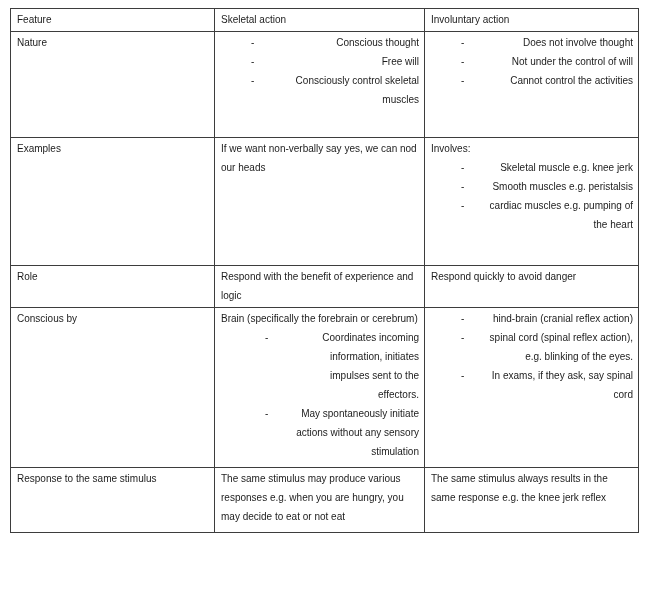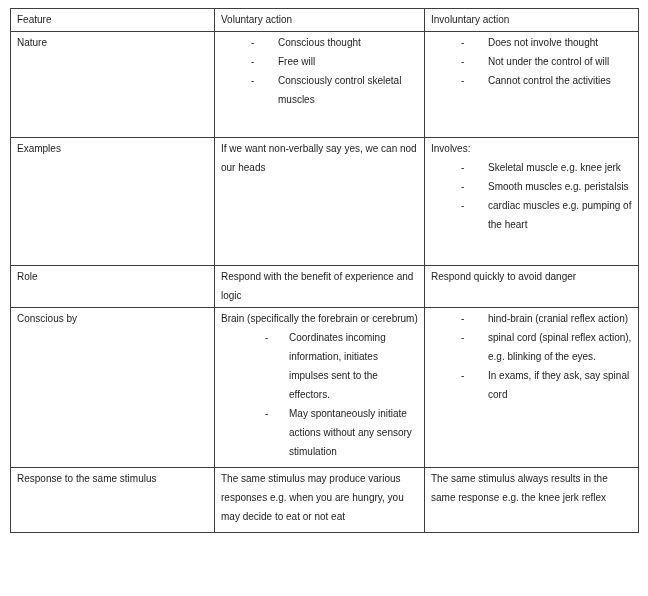--- a/index.html
+++ b/index.html
@@ -46,36 +46,36 @@
   .li { display: flex; }
   .dash {
     flex: none;
     width: 57px;
     padding-left: 30px;
   }
   .bullets.nested .dash {
     width: 68px;
     padding-left: 44px;
   }
-  .txt { flex: 1; }
+  .txt { flex: 1; text-align: right; }
 </style>
 </head>
 <body>
 
 <div class="page">
   <table class="cmp">
     <colgroup>
         <col class="c1">
         <col class="c2">
         <col class="c3">
       </colgroup>
     <tbody>
       <tr class="h">
         <td>Feature</td>
-        <td>Voluntary action</td>
+        <td>Skeletal action</td>
         <td>Involuntary action</td>
       </tr>
 
       <tr class="r0">
         <td>Nature</td>
         <td>
 
           <div class="bullets">
               <div class="li">
                 <span class="dash">-</span>

